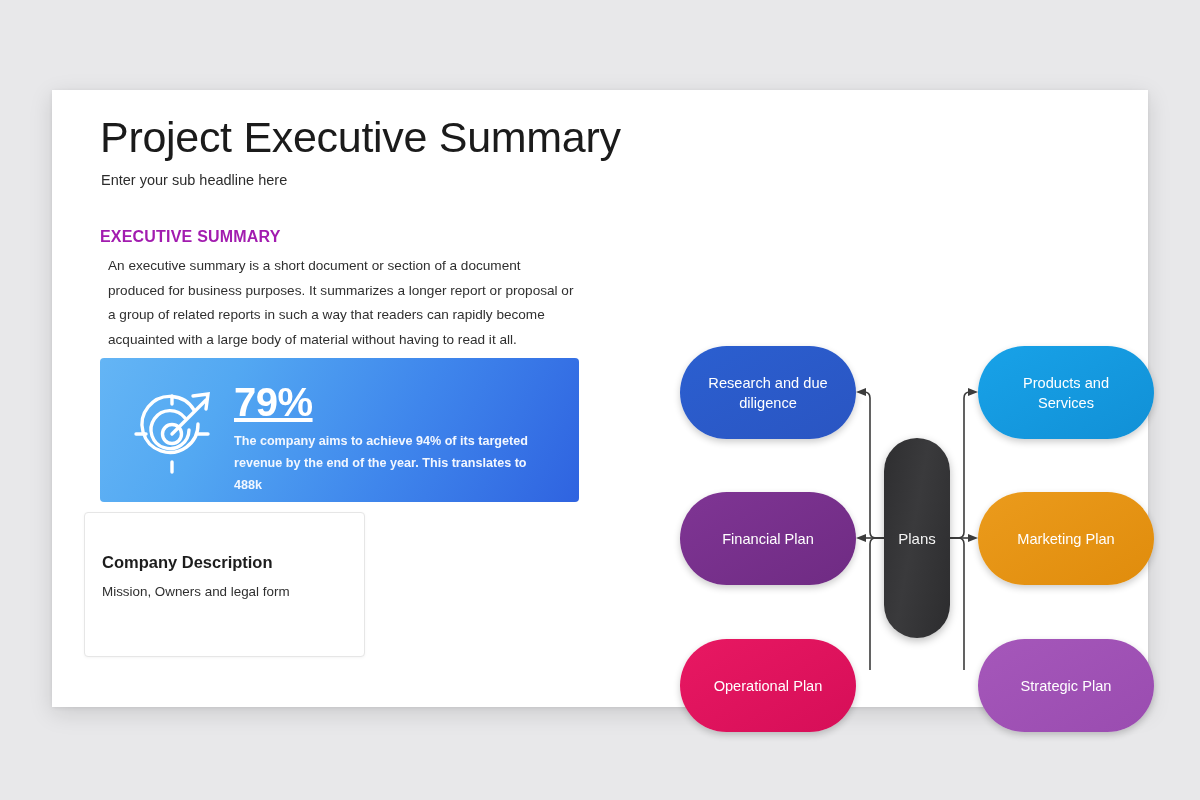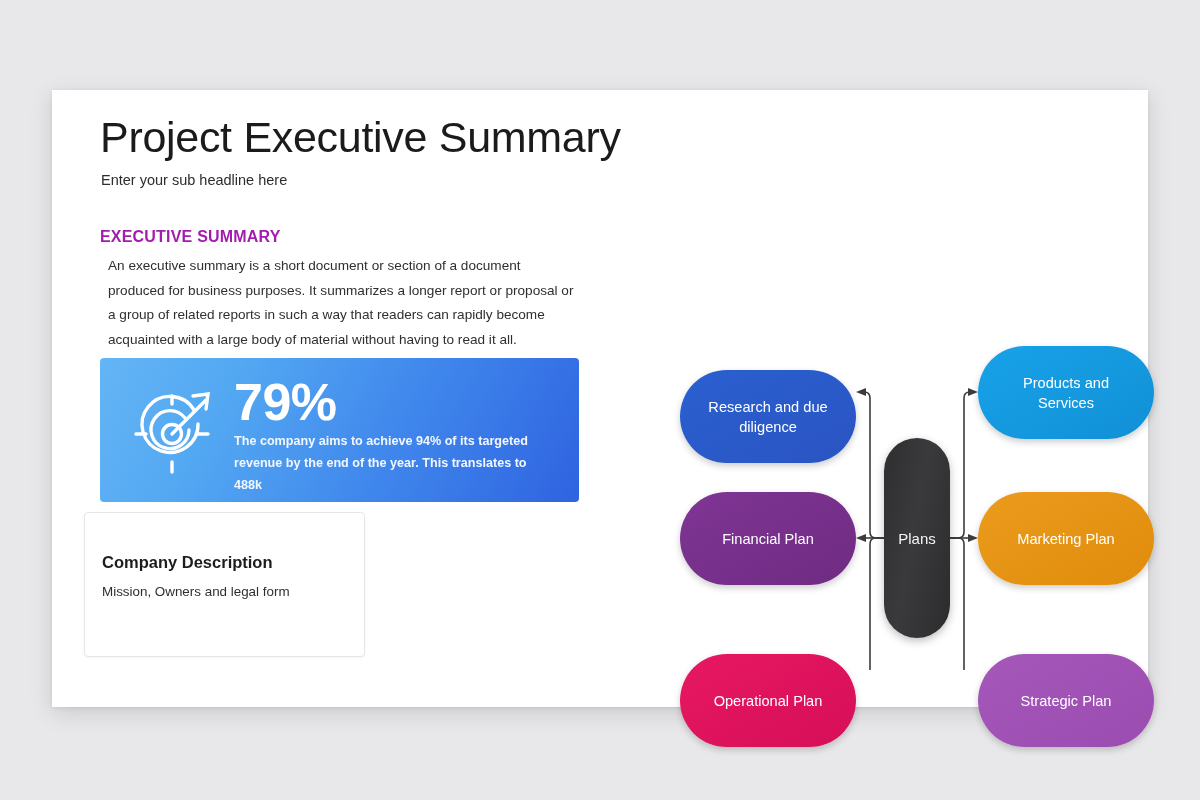--- a/index.html
+++ b/index.html
@@ -83,25 +83,26 @@
     width: 100px;
     height: 100px;
   }
   .stat-body {
     position: absolute;
     left: 134px;
     top: 21px;
     right: 14px;
   }
   .stat-value {
-    font-size: 52px;
+    font-size: 40px;
     font-weight: 700;
     color: #ffffff;
     line-height: 46px;
     letter-spacing: -0.5px;
+    text-decoration: underline;
   }
   .stat-desc {
     margin-top: 5px;
     font-size: 12.6px;
     line-height: 22px;
     color: #f2f7ff;
     font-weight: 600;
     max-width: 320px;
   }
 
@@ -159,21 +160,21 @@
     font-size: 14.6px;
     line-height: 20px;
     padding: 0 16px;
     box-sizing: border-box;
     box-shadow: 0 3px 7px rgba(0,0,0,0.20);
   }
   .node-left  { left: 88px; }
   .node-right { left: 386px; }
   .row-1 { top: 106px; }
   .row-2 { top: 252px; justify-content: center; }
-  .row-3 { top: 399px; margin-top: 15px; }
+  .row-3 { top: 399px; }
 
   .hub {
     position: absolute;
     left: 292px;
     top: 198px;
     width: 66px;
     height: 200px;
     border-radius: 33px;
     display: flex;
     align-items: center;
@@ -237,21 +238,21 @@
         <polygon points="264,152 274,148 274,156"></polygon>
         <polygon points="264,298 274,294 274,302"></polygon>
         <polygon points="264,446 274,442 274,450"></polygon>
 
         <polygon points="386,152 376,148 376,156"></polygon>
         <polygon points="386,298 376,294 376,302"></polygon>
         <polygon points="386,446 376,442 376,450"></polygon>
       </g>
     </svg>
 
-    <div class="node node-left row-1" style="background: linear-gradient(150deg, rgb(43, 95, 208) 0%, rgb(42, 85, 194) 100%); margin-top: 24px;">
+    <div class="node node-left row-1" style="background: linear-gradient(150deg, rgb(43, 95, 208) 0%, rgb(42, 85, 194) 100%);">
       <span>Research and due diligence</span>
     </div>
     <div class="node node-right row-1" style="background: linear-gradient(150deg, rgb(24, 162, 232) 0%, rgb(17, 144, 214) 100%);">
       <span>Products and Services</span>
     </div>
     <div class="node node-left row-2" style="background: linear-gradient(150deg, rgb(127, 53, 148) 0%, rgb(111, 43, 131) 100%);">
       <span>Financial Plan</span>
     </div>
     <div class="node node-right row-2" style="background: linear-gradient(150deg, rgb(235, 155, 28) 0%, rgb(224, 140, 12) 100%);">
       <span>Marketing Plan</span>

